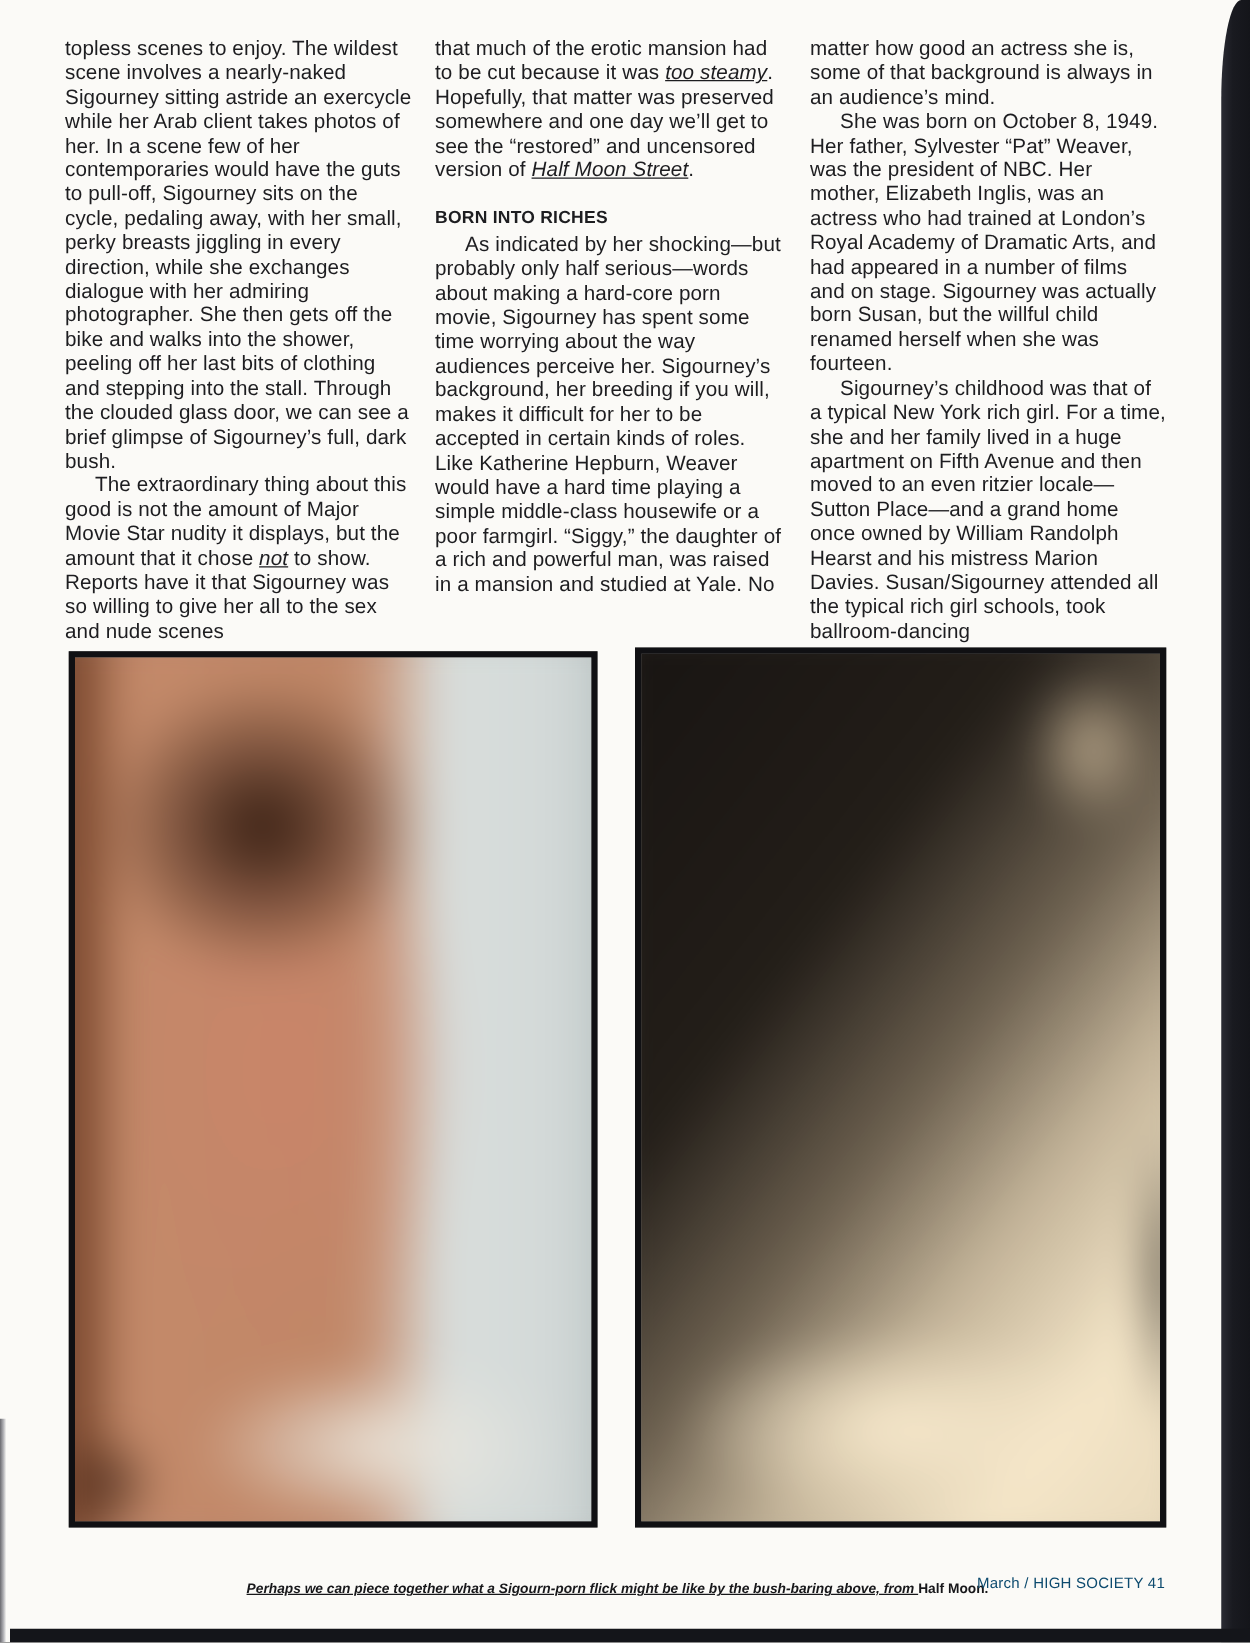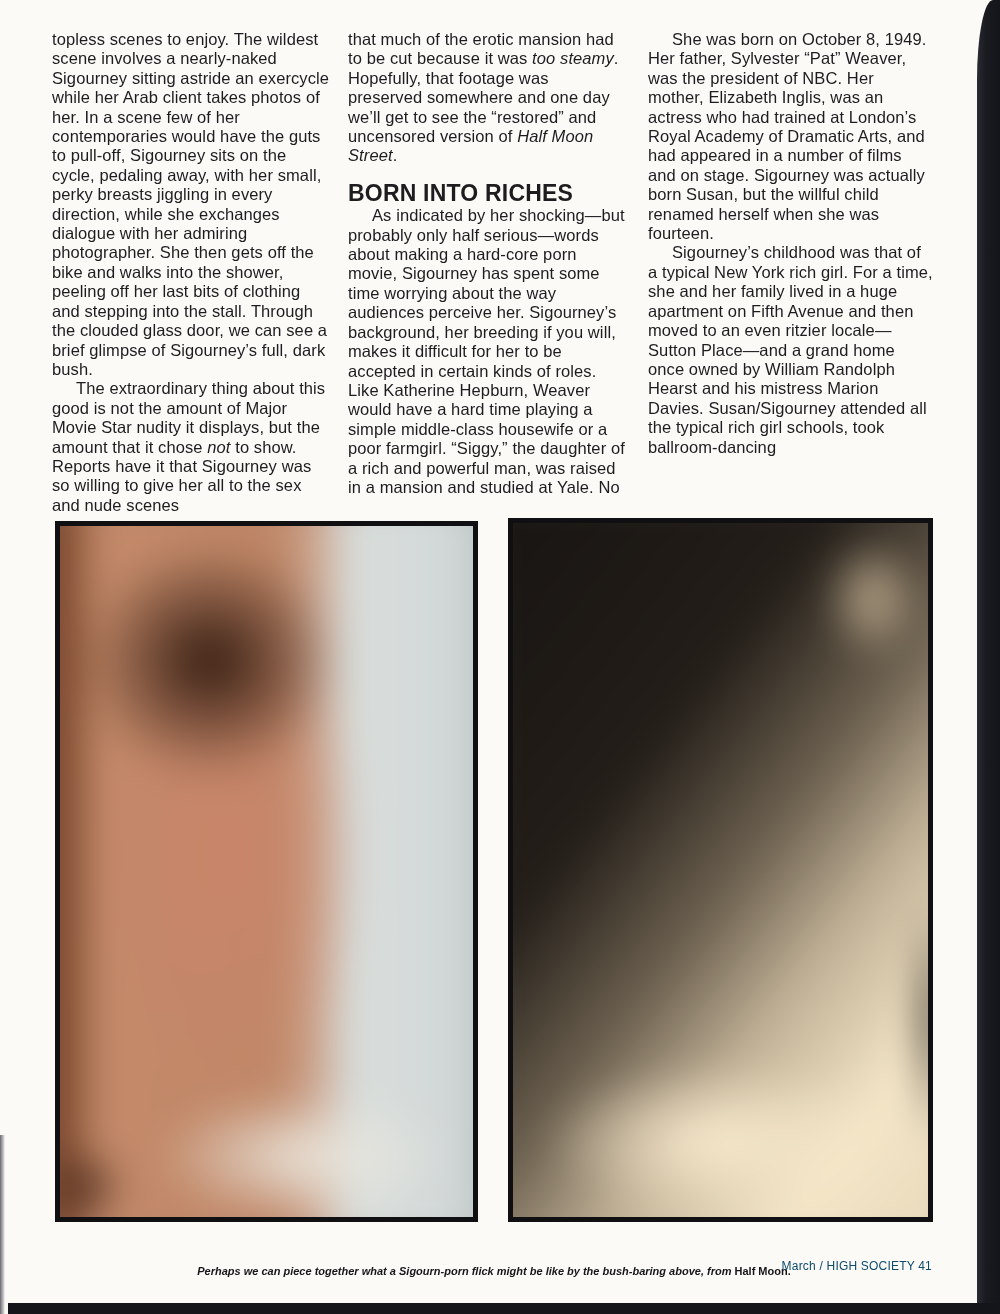--- a/index.html
+++ b/index.html
@@ -18,25 +18,25 @@
     font-size:16.5px;
     line-height:19.4px;
     letter-spacing:0.1px;
     color:#1d1d20;
   }
   .col-1{left:52px;width:278px;}
   .col-2{left:348px;width:278px;}
   .col-3{left:648px;width:286px;}
   .para{margin:0;text-align:left;}
   .para.indent{text-indent:24px;}
-  .it{font-style:italic;}
+  .it{font-style:italic;text-decoration:underline;}
   .bd{font-weight:bold;}
   .heading{
     font-weight:bold;
-    font-size:23px;
+    font-size:14px;
     letter-spacing:0.2px;
     margin:18px 0 3px 0;
   }
   
   .photo{
     position:absolute;
     border:5px solid #101013;
     overflow:hidden;
     background:#888;
   }
@@ -101,25 +101,26 @@
 </head>
 <body>
 
 <div class="page">
 
   <div class="col col-1">
       <p class="para"><span>topless scenes to enjoy.  The wildest scene involves a nearly-naked Sigourney sitting astride an exercycle while her Arab client takes photos of her.  In a scene few of her contemporaries would have the guts to pull-off, Sigourney sits on the cycle, pedaling away, with her small, perky breasts jiggling in every direction, while she exchanges dialogue with her admiring photographer. She then gets off the bike and walks into the shower, peeling off her last bits of clothing and stepping into the stall. Through the clouded glass door, we can see a brief glimpse of Sigourney’s full, dark bush.</span></p>
       <p class="para indent"><span>The extraordinary thing about this good is not the amount of Major Movie Star nudity it displays, but the amount that it chose </span><span class="it">not</span><span> to show.  Reports have it that Sigourney was so willing to give her all to the sex and nude scenes</span></p>
     </div>
   <div class="col col-2">
-      <p class="para"><span>that much of the erotic mansion had to be cut because it was </span><span class="it">too steamy</span><span>.  Hopefully, that footage was preserved somewhere and one day we’ll get to see the “restored” and uncensored version of </span><span class="it">Half Moon Street</span><span>.</span></p>
+      <p class="para"><span>that much of the erotic mansion had to be cut because it was </span><span class="it">too steamy</span><span>.  Hopefully, that matter was preserved somewhere and one day we’ll get to see the “restored” and uncensored version of </span><span class="it">Half Moon Street</span><span>.</span></p>
       <div class="heading">BORN INTO RICHES</div>
       <p class="para indent"><span>As indicated by her shocking—but probably only half serious—words about making a hard-core porn movie, Sigourney has spent some time worrying about the way audiences perceive her. Sigourney’s background, her breeding if you will, makes it difficult for her to be accepted in certain kinds of roles.  Like Katherine Hepburn, Weaver would have a hard time playing a simple middle-class housewife or a poor farmgirl. “Siggy,” the daughter of a rich and powerful man, was raised in a mansion and studied at Yale.  No</span></p>
     </div>
   <div class="col col-3">
+      <p class="para"><span>matter how good an actress she is, some of that background is always in an audience’s mind.</span></p>
       <p class="para indent"><span>She was born on October 8, 1949.  Her father, Sylvester “Pat” Weaver, was the president of NBC. Her mother, Elizabeth Inglis, was an actress who had trained at London’s Royal Academy of Dramatic Arts, and had appeared in a number of films and on stage. Sigourney was actually born Susan, but the willful child renamed herself when she was fourteen.</span></p>
       <p class="para indent"><span>Sigourney’s childhood was that of a typical New York rich girl.  For a time, she and her family lived in a huge apartment on Fifth Avenue and then moved to an even ritzier locale—Sutton Place—and a grand home once owned by William Randolph Hearst and his mistress Marion Davies.  Susan/Sigourney attended all the typical rich girl schools, took ballroom-dancing</span></p>
     </div>
 
   <div class="photo photo-left">
     <div class="photo-inner"></div>
   </div>
 
   <div class="photo photo-right">
     <div class="photo-inner"></div>

